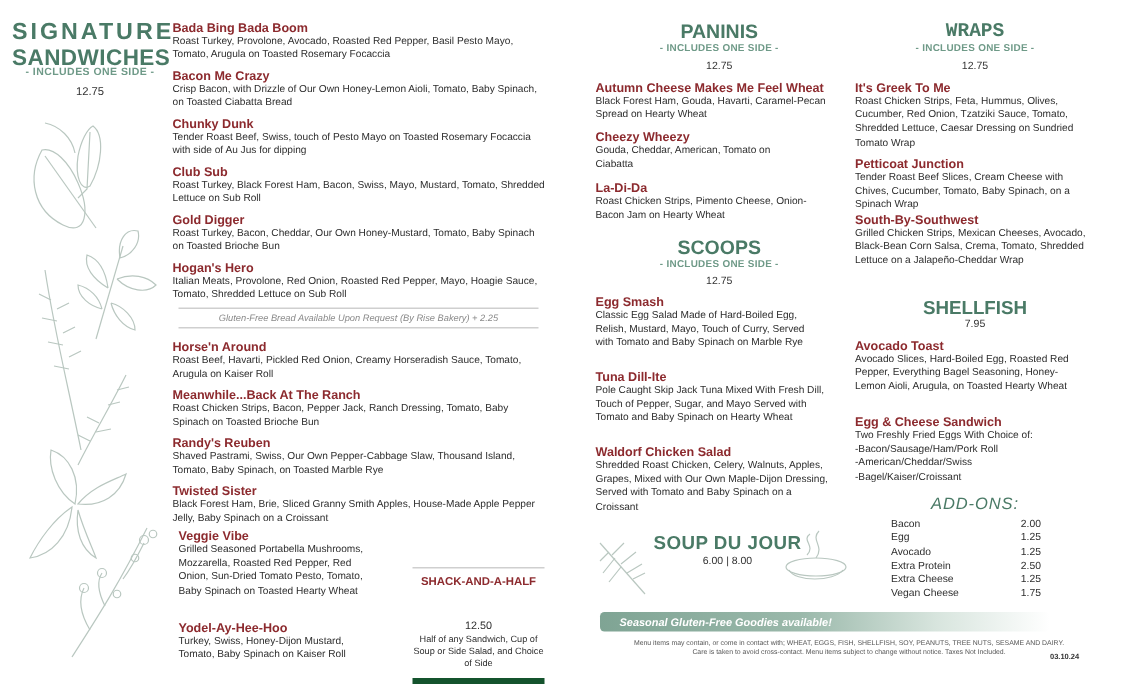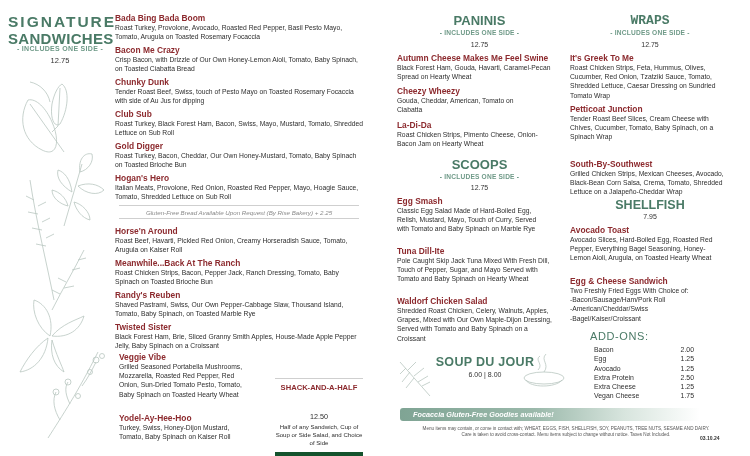--- a/index.html
+++ b/index.html
@@ -35,21 +35,21 @@
     .sec-title { position: absolute; text-align: center; color: #4a7a66; font-weight: bold; }
     .sec-sub { position: absolute; text-align: center; color: #6f9a88; font-size: 6.6px; font-weight: bold; letter-spacing: 0.2px; }
     .sec-price { position: absolute; text-align: center; font-size: 7px; color: #333; }
 
     .col2 { left: 397px; width: 165px; }
     .col3 { left: 570px; width: 175px; }
 
     .soup-title { left: 430px; top: 355px; width: 110px; font-size: 12.5px; color: #4a7a66; font-weight: bold; text-align: center; letter-spacing: 0.3px; }
     .soup-price { left: 430px; top: 371px; width: 110px; font-size: 7px; color: #333; text-align: center; }
 
-    .addons-title { left: 590px; top: 330px; width: 120px; color: #4a7a66; font-size: 11px; letter-spacing: 0.6px; }
+    .addons-title { left: 590px; top: 330px; width: 120px; text-align: center; color: #4a7a66; font-size: 11px; letter-spacing: 0.6px; font-style: italic; }
     .addons { left: 594px; top: 345px; width: 100px; font-size: 6.9px; color: #2e2e2e; }
     .addons .row { display: flex; justify-content: space-between; line-height: 9.3px; }
 
     .gf-banner { left: 400px; top: 408px; width: 300px; height: 13px; border-radius: 3px; background: linear-gradient(90deg, #7fa494 0%, #9bb9ab 45%, #d8e5de 75%, rgba(255,255,255,0) 100%); color: #ffffff; font-style: italic; font-weight: bold; font-size: 7.3px; line-height: 13px; padding-left: 13px; }
     .disclaimer { left: 410px; top: 426px; width: 312px; font-size: 4.6px; color: #555; text-align: center; line-height: 6px; }
     .date { left: 700px; top: 435px; font-size: 5px; color: #333; font-weight: bold; }
 
     svg .herb { fill: none; stroke: #b9c7c0; stroke-width: 0.8; }
   </style>
 </head>
@@ -158,21 +158,21 @@
   <div class="t">SHACK-AND-A-HALF</div>
   <div class="p">12.50</div>
   <div class="d">Half of any Sandwich, Cup of Soup or Side Salad, and Choice of Side</div>
 </div>
 
 <div class="sec-title" style="left:397px; top:13px; width:165px; font-size:13px;">PANINIS</div>
 <div class="sec-sub" style="left:397px; top:29px; width:165px;">- INCLUDES ONE SIDE -</div>
 <div class="sec-price" style="left:397px; top:41px; width:165px;">12.75</div>
 
 <div class="item col2" style="top:53px">
-  <div class="name">Autumn Cheese Makes Me Feel Swine</div>
+  <div class="name">Autumn Cheese Makes Me Feel Wheat</div>
   <div class="desc">Black Forest Ham, Gouda, Havarti, Caramel-Pecan Spread on Hearty Wheat</div>
 </div>
 <div class="item col2" style="top:86px">
   <div class="name">Cheezy Wheezy</div>
   <div class="desc" style="width:140px">Gouda, Cheddar, American, Tomato on Ciabatta</div>
 </div>
 <div class="item col2" style="top:120px">
   <div class="name">La-Di-Da</div>
   <div class="desc" style="width:150px">Roast Chicken Strips, Pimento Cheese, Onion-Bacon Jam on Hearty Wheat</div>
 </div>
@@ -211,21 +211,21 @@
 <div class="sec-price" style="left:570px; top:41px; width:160px;">12.75</div>
 
 <div class="item col3" style="top:53px">
   <div class="name">It's Greek To Me</div>
   <div class="desc" style="width:162px">Roast Chicken Strips, Feta, Hummus, Olives, Cucumber, Red Onion, Tzatziki Sauce, Tomato, Shredded Lettuce, Caesar Dressing on Sundried Tomato Wrap</div>
 </div>
 <div class="item col3" style="top:104px">
   <div class="name">Petticoat Junction</div>
   <div class="desc" style="width:150px">Tender Roast Beef Slices, Cream Cheese with Chives, Cucumber, Tomato, Baby Spinach, on a Spinach Wrap</div>
 </div>
-<div class="item col3" style="top:159px">
+<div class="item col3" style="top:141px">
   <div class="name">South-By-Southwest</div>
   <div class="desc" style="width:158px">Grilled Chicken Strips, Mexican Cheeses, Avocado, Black-Bean Corn Salsa, Crema, Tomato, Shredded Lettuce on a Jalapeño-Cheddar Wrap</div>
 </div>
 
 <div class="sec-title" style="left:570px; top:198px; width:160px; font-size:12.5px;">SHELLFISH</div>
 <div class="sec-price" style="left:570px; top:213px; width:160px;">7.95</div>
 
 <div class="item col3" style="top:225px">
   <div class="name">Avocado Toast</div>
   <div class="desc" style="width:145px">Avocado Slices, Hard-Boiled Egg, Roasted Red Pepper, Everything Bagel Seasoning, Honey-Lemon Aioli, Arugula, on Toasted Hearty Wheat</div>
@@ -259,18 +259,18 @@
   <div class="row">
       <span>Extra Cheese</span>
       <span>1.25</span>
     </div>
   <div class="row">
       <span>Vegan Cheese</span>
       <span>1.75</span>
     </div>
 </div>
 
-<div class="abs gf-banner">Focaccia Gluten-Free Goodies available!</div>
+<div class="abs gf-banner">Seasonal Gluten-Free Goodies available!</div>
 <div class="abs disclaimer">
   <div>Menu items may contain, or come in contact with; WHEAT, EGGS, FISH, SHELLFISH, SOY, PEANUTS, TREE NUTS, SESAME AND DAIRY.</div>
   <div>Care is taken to avoid cross-contact. Menu items subject to change without notice. Taxes Not Included.</div>
 </div>
 <div class="abs date">03.10.24</div>
 
 </body></html>

